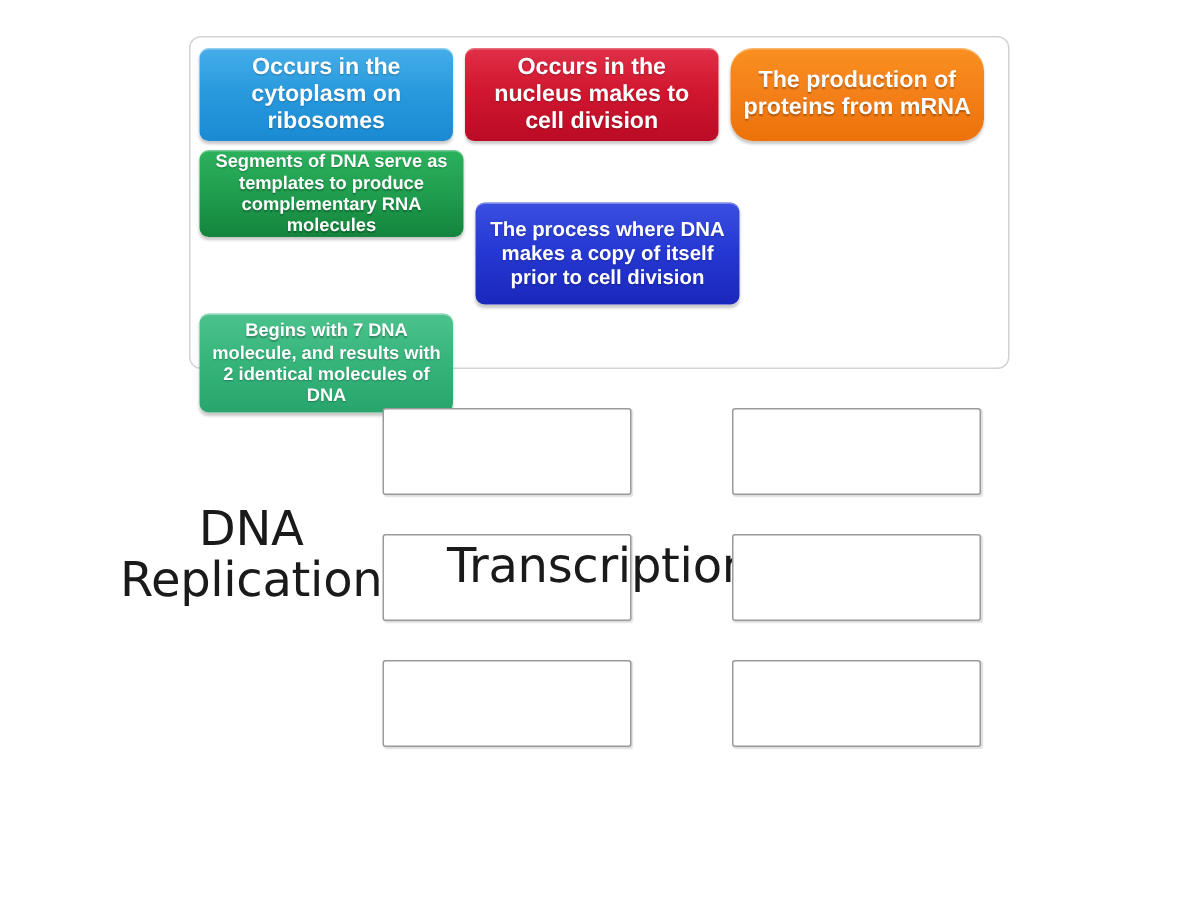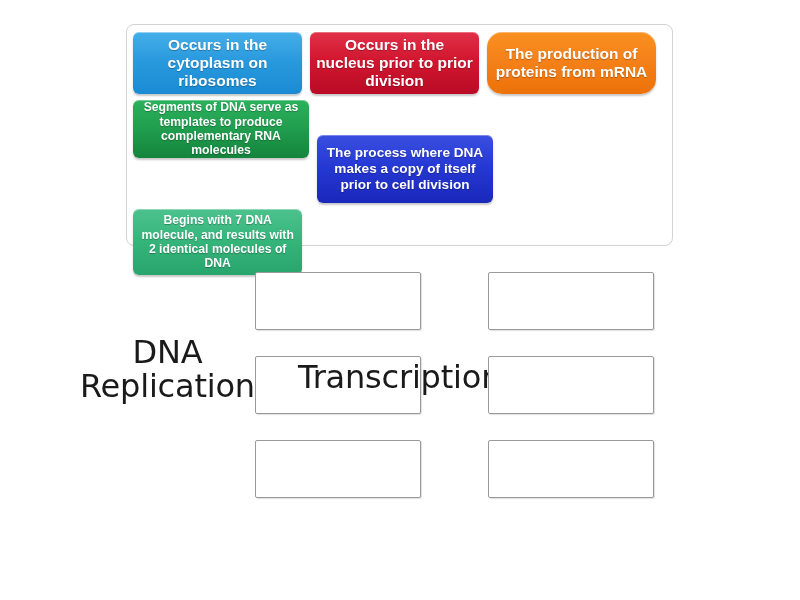--- a/index.html
+++ b/index.html
@@ -151,21 +151,21 @@
 </head>
 <body>
 
 <div id="tile-bank">
 
   <div class="tile-row">
     <div class="tile t-blue">
       <span class="tile-text">Occurs in the cytoplasm on ribosomes</span>
     </div>
     <div class="tile t-red">
-      <span class="tile-text">Occurs in the nucleus prior to prior division</span>
+      <span class="tile-text">Occurs in the nucleus makes to cell division</span>
     </div>
     <div class="tile t-orange">
       <span class="tile-text">The production of proteins from mRNA</span>
     </div>
   </div>
 
   <div class="tile-row">
     <div class="tile t-green">
       <span class="tile-text">Segments of DNA serve as templates to produce complementary RNA molecules</span>
     </div>

